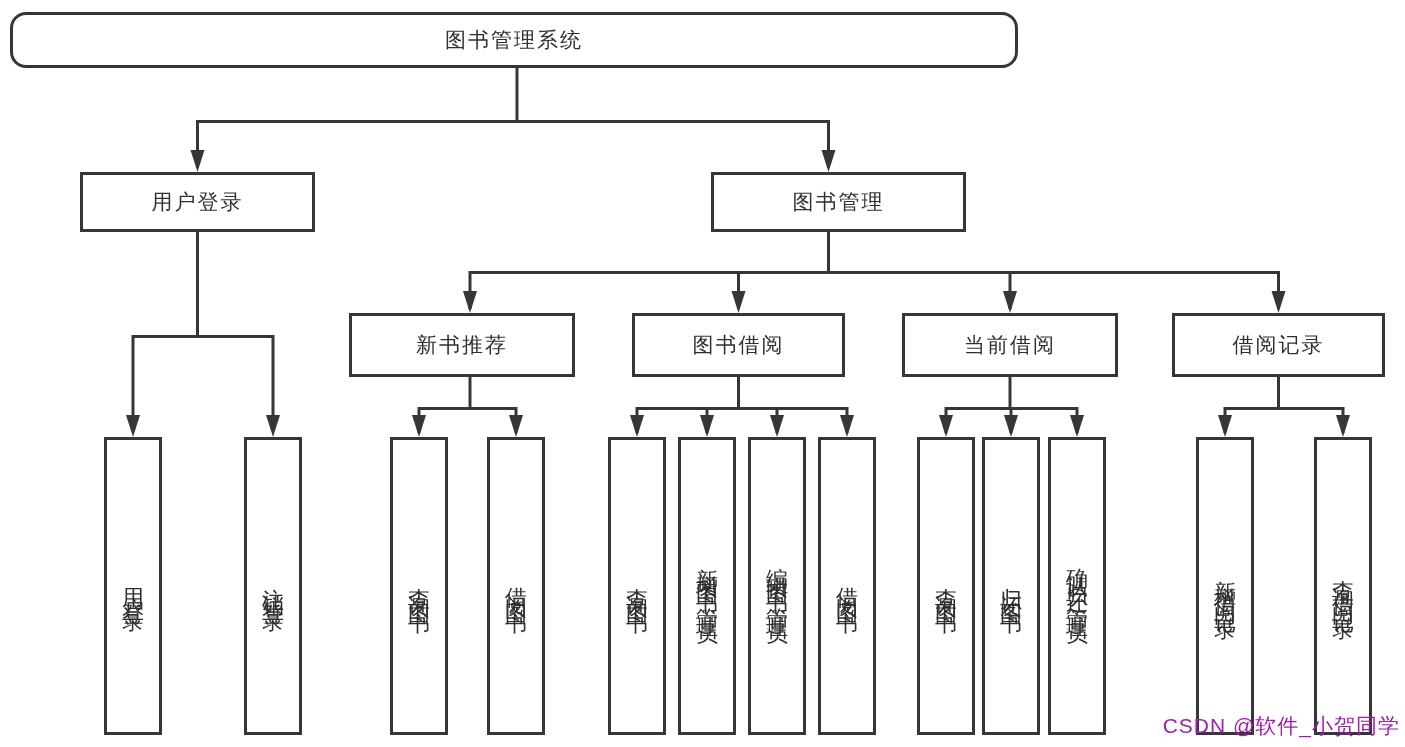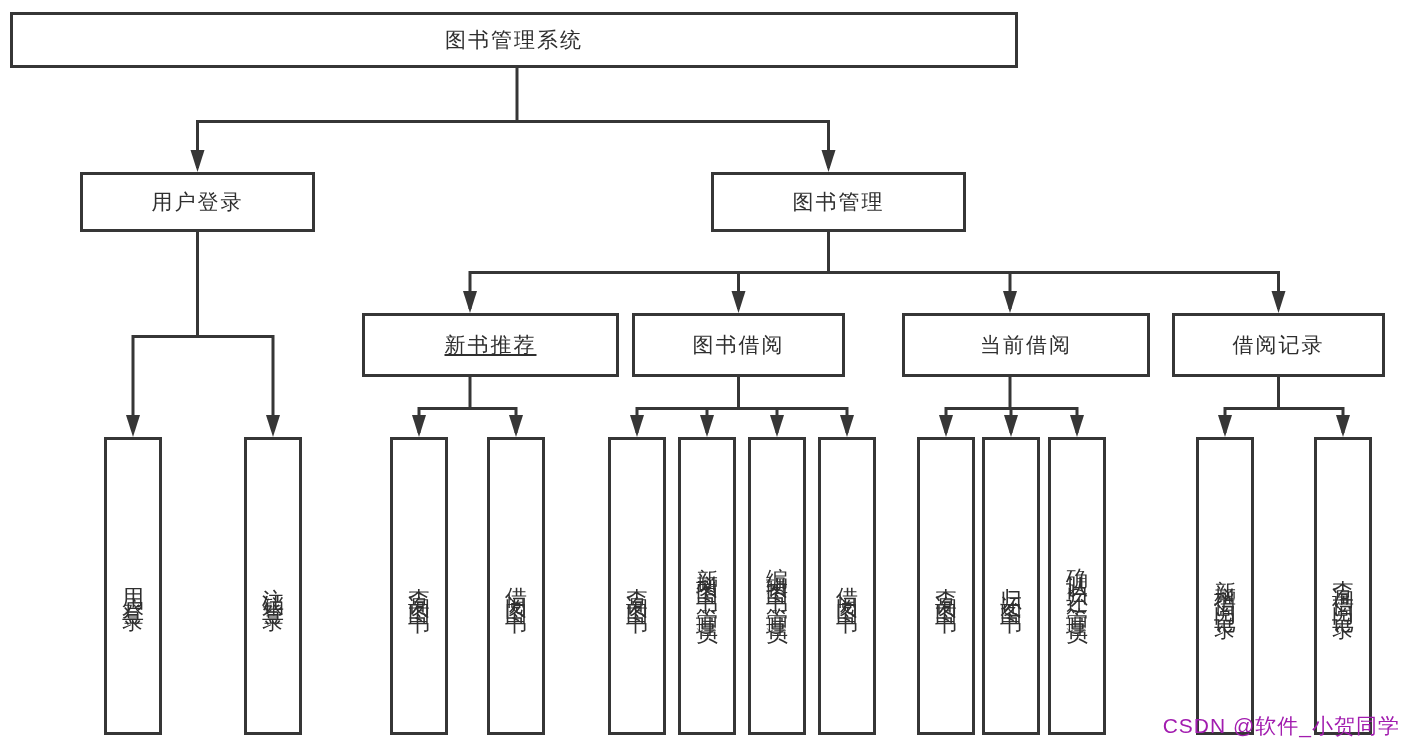--- a/index.html
+++ b/index.html
@@ -20,21 +20,21 @@
     position: absolute;
     box-sizing: border-box;
     border: 3px solid #363636;
     background: #ffffff;
     display: flex;
     align-items: center;
     justify-content: center;
     color: #2f2f2f;
   }
   .hbox { font-size: 21px; letter-spacing: 2px; }
-  .root { font-size: 21px; letter-spacing: 2px; }
+  .root { font-size: 21px; letter-spacing: 2px; border-radius: 16px; }
   .leaf { top: 437px; width: 58px; height: 298px; }
   .leaf .vtext {
     writing-mode: vertical-rl;
     font-size: 22px;
     letter-spacing: 8px;
     line-height: 1.1;
     color: #2f2f2f;
     max-height: 288px;
     white-space: nowrap;
   }
@@ -108,27 +108,27 @@
     <span>图书管理系统</span>
   </div>
 
   <div class="box hbox" style="left:80px; top:172px; width:235px; height:60px;">
     <span>用户登录</span>
   </div>
   <div class="box hbox" style="left:711px; top:172px; width:255px; height:60px;">
     <span>图书管理</span>
   </div>
 
-  <div class="box hbox" style="left:362px; top:313px; width:257px; height:64px;text-decoration:underline;">
+  <div class="box hbox" style="left:349px; top:313px; width:226px; height:64px;">
     <span>新书推荐</span>
   </div>
   <div class="box hbox" style="left:632px; top:313px; width:213px; height:64px;">
     <span>图书借阅</span>
   </div>
-  <div class="box hbox" style="left:902px; top:313px; width:248px; height:64px;">
+  <div class="box hbox" style="left:902px; top:313px; width:216px; height:64px;">
     <span>当前借阅</span>
   </div>
   <div class="box hbox" style="left:1172px; top:313px; width:213px; height:64px;">
     <span>借阅记录</span>
   </div>
 
   <div class="box leaf" style="left:104px;">
     <span class="vtext">用户登录</span>
   </div>
   <div class="box leaf" style="left:244px;">

